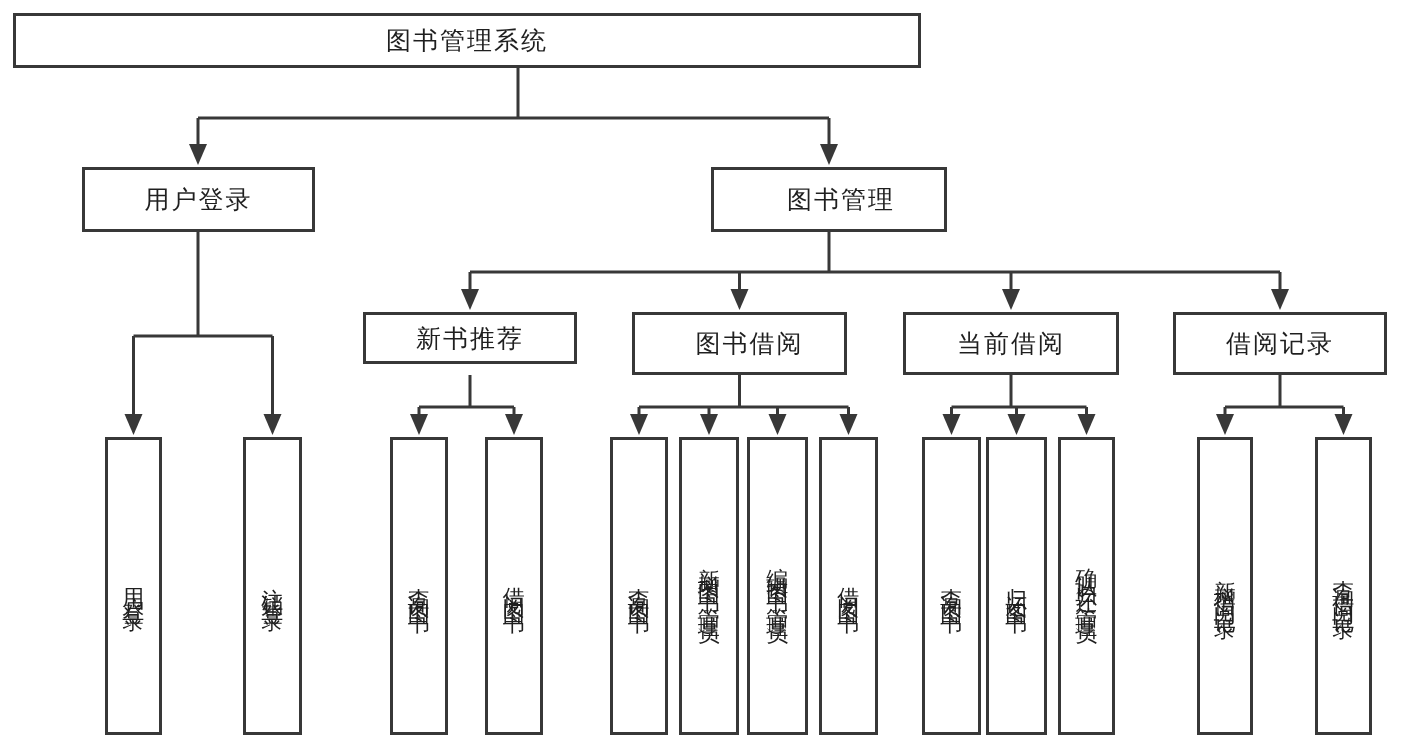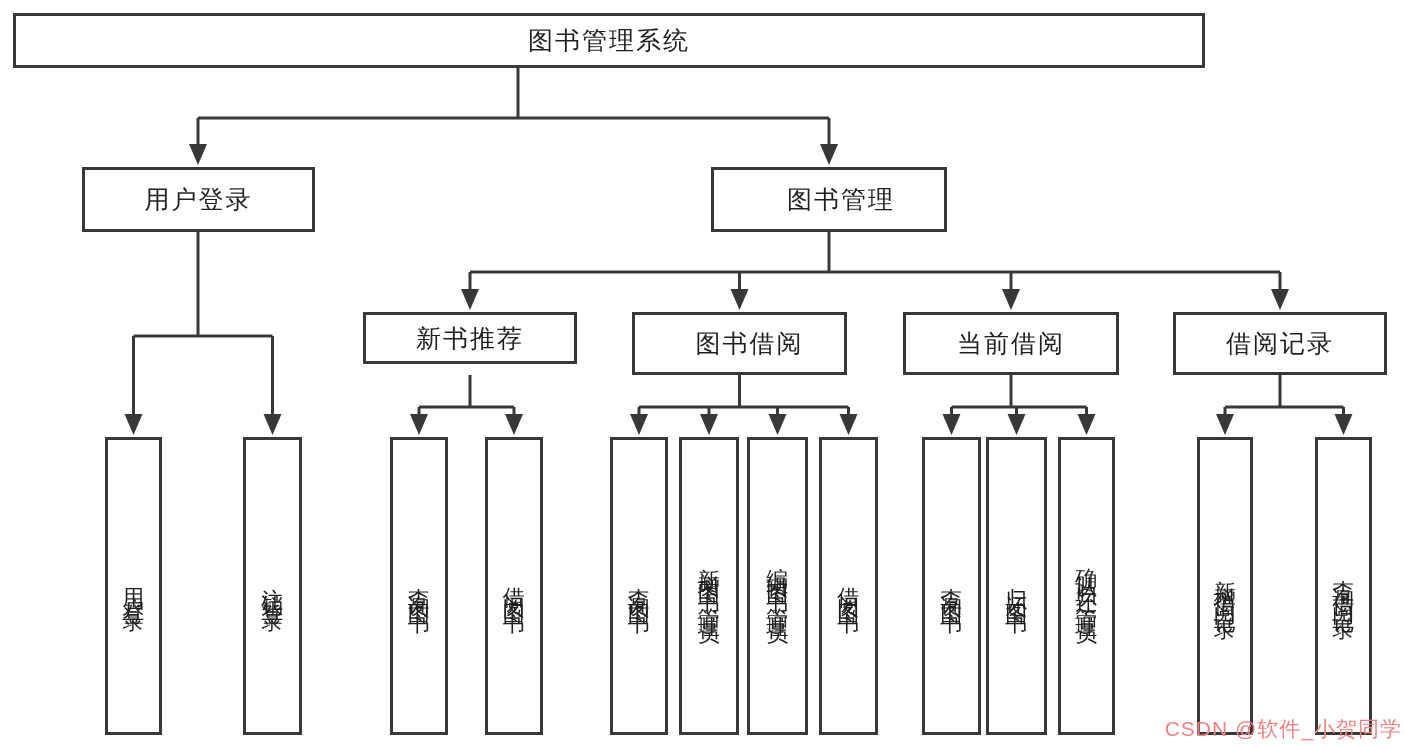--- a/index.html
+++ b/index.html
@@ -72,21 +72,21 @@
       <polygon fill="#383838" stroke="none" points="1077.5,414 1095.5,414 1086.5,435"></polygon>
     </g>
 
     <g>
       <path d="M1280 375 L1280 407 M1225 407 L1343.5 407 M1225 407 L1225 417 M1343.5 407 L1343.5 417"></path>
       <polygon fill="#383838" stroke="none" points="1216,414 1234,414 1225,435"></polygon>
       <polygon fill="#383838" stroke="none" points="1334.5,414 1352.5,414 1343.5,435"></polygon>
     </g>
   </svg>
 
-  <div class="node h-node" style="left:13px;top:13px;width:1192px;height:55px;">图书管理系统</div>
+  <div class="node h-node" style="left:13px;top:13px;width:908px;height:55px;">图书管理系统</div>
 
   <div class="node h-node" style="left:82px;top:167px;width:233px;height:65px;">用户登录</div>
   <div class="node h-node" style="left:711px;top:167px;width:236px;height:65px;padding-left:24px;">图书管理</div>
 
   <div class="node h-node" style="left:363px;top:312px;width:214px;height:52px;">新书推荐</div>
   <div class="node h-node" style="left:632px;top:312px;width:215px;height:63px;padding-left:20px;">图书借阅</div>
   <div class="node h-node" style="left:903px;top:312px;width:216px;height:63px;">当前借阅</div>
   <div class="node h-node" style="left:1173px;top:312px;width:214px;height:63px;">借阅记录</div>
 
   <div class="node v-node" style="left:105px;top:437px;width:57px;height:298px;">
@@ -122,14 +122,13 @@
   <div class="node v-node" style="left:1058px;top:437px;width:57px;height:298px;">
     <span class="vtext">确认归还（管理员）</span>
   </div>
   <div class="node v-node" style="left:1197px;top:437px;width:56px;height:298px;">
     <span class="vtext">新增借阅记录</span>
   </div>
   <div class="node v-node" style="left:1315px;top:437px;width:57px;height:298px;">
     <span class="vtext">查询借阅记录</span>
   </div>
 
-  <div class="watermark" style="color: rgb(238, 130, 130);">CSDN @软件_小贺同学</div>
 </div>
 
 </body></html>

